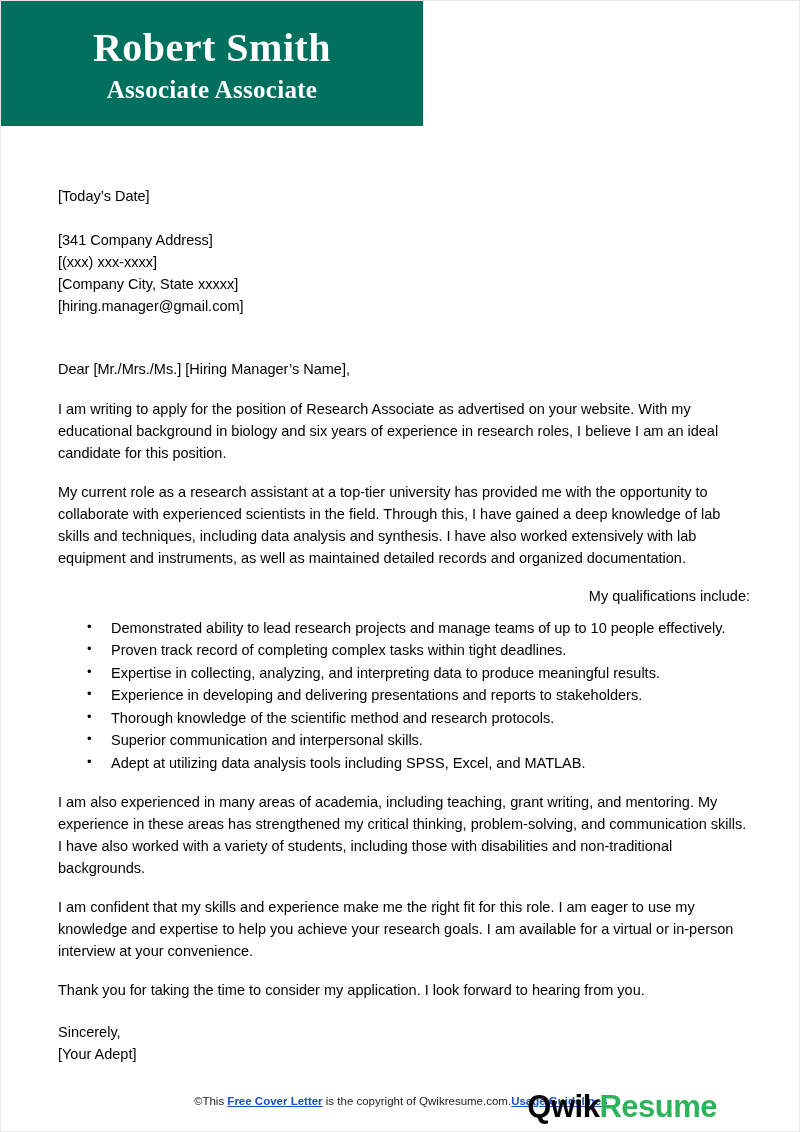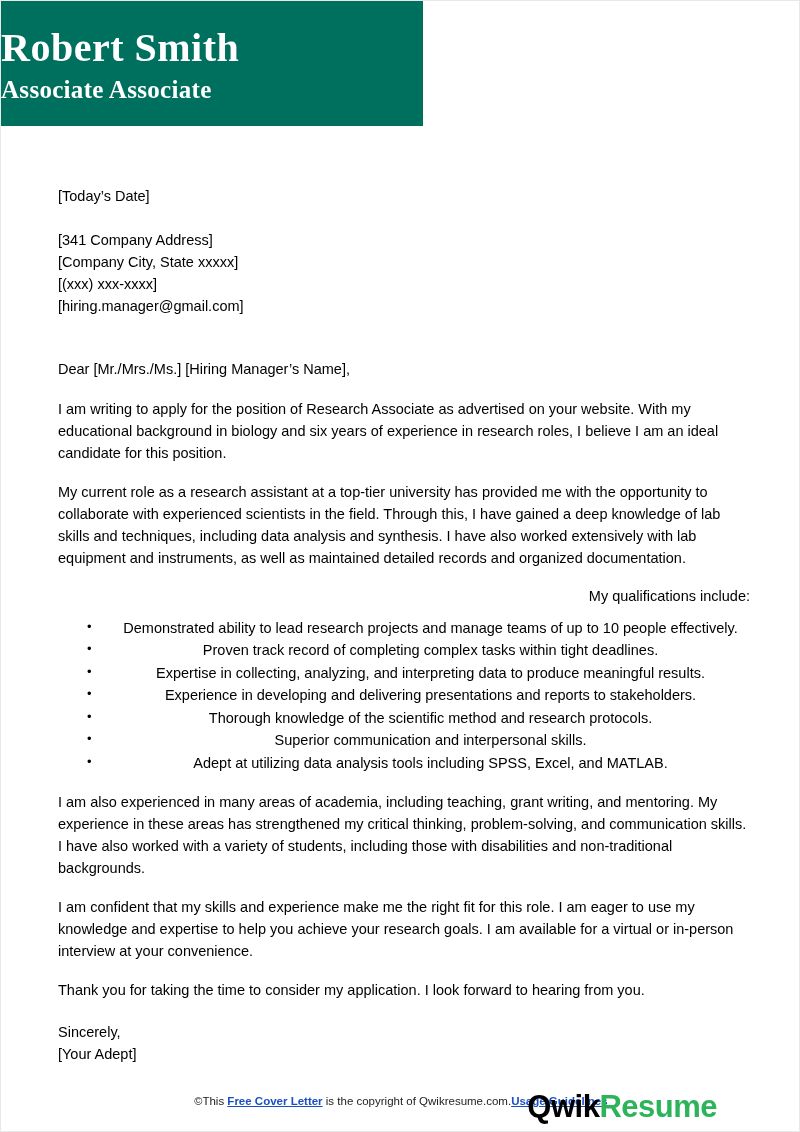--- a/index.html
+++ b/index.html
@@ -25,20 +25,21 @@
   
   .header-band {
     position: absolute;
     left: 0;
     top: 0;
     width: 422px;
     height: 125px;
     background: #00705e;
     display: flex;
     flex-direction: column;
+    align-items: center;
     justify-content: center;
     padding-top: 4px;
   }
   .candidate-name {
     font-family: "Liberation Serif", serif;
     font-weight: bold;
     font-size: 40px;
     line-height: 1.05;
     color: #ffffff;
     letter-spacing: 0.5px;
@@ -97,21 +98,20 @@
     list-style: none;
     margin: 0 0 17px 0;
     padding: 0;
   }
   ul.quals li {
     position: relative;
     font-size: 14.5px;
     line-height: 1.48;
     padding-left: 53px;
     margin: 0 0 1px 0;
-    text-align: center;
   }
   ul.quals li::before {
     content: "\2022";
     position: absolute;
     left: 29px;
     top: -1px;
     font-size: 13px;
     color: #000000;
   }
   .signoff {
@@ -171,22 +171,22 @@
     <div class="candidate-name">Robert Smith</div>
     <div class="candidate-title">Associate Associate</div>
   </div>
 
   <div class="letter">
 
     <p class="date-line">[Today’s Date]</p>
 
     <div class="recipient-block">
       <p class="addr-line">[341 Company Address]</p>
+      <p class="addr-line">[(xxx) xxx-xxxx]</p>
       <p class="addr-line">[Company City, State xxxxx]</p>
-      <p class="addr-line">[(xxx) xxx-xxxx]</p>
       <p class="addr-line">[hiring.manager@gmail.com]</p>
     </div>
 
     <p class="salutation">Dear [Mr./Mrs./Ms.] [Hiring Manager’s Name],</p>
 
     <p class="para">I am writing to apply for the position of Research Associate as advertised on your website. With my educational background in biology and six years of experience in research roles, I believe I am an ideal candidate for this position.</p>
 
     <p class="para">My current role as a research assistant at a top-tier university has provided me with the opportunity to collaborate with experienced scientists in the field. Through this, I have gained a deep knowledge of lab skills and techniques, including data analysis and synthesis. I have also worked extensively with lab equipment and instruments, as well as maintained detailed records and organized documentation.</p>
 
     <p class="quals-intro">My qualifications include:</p>

